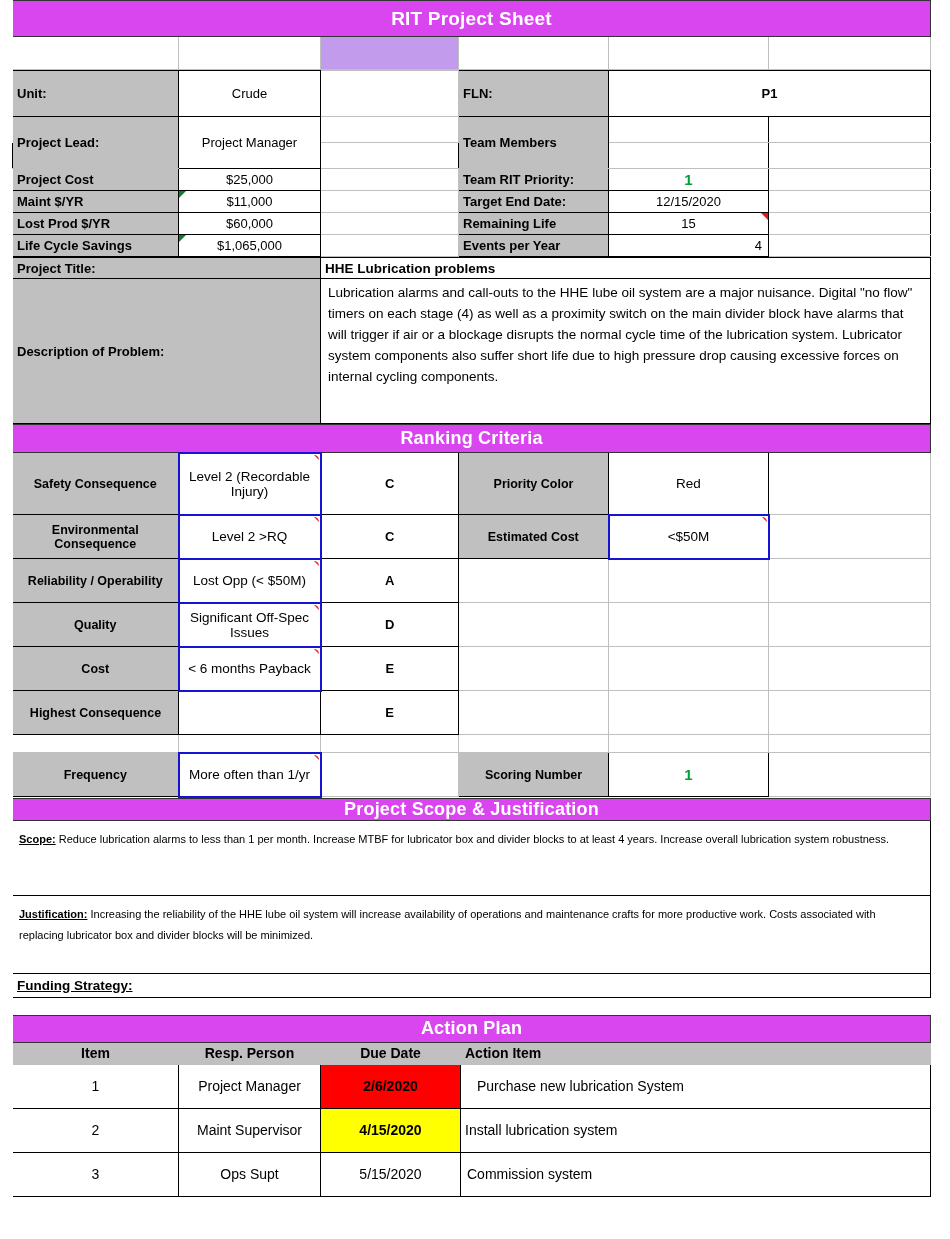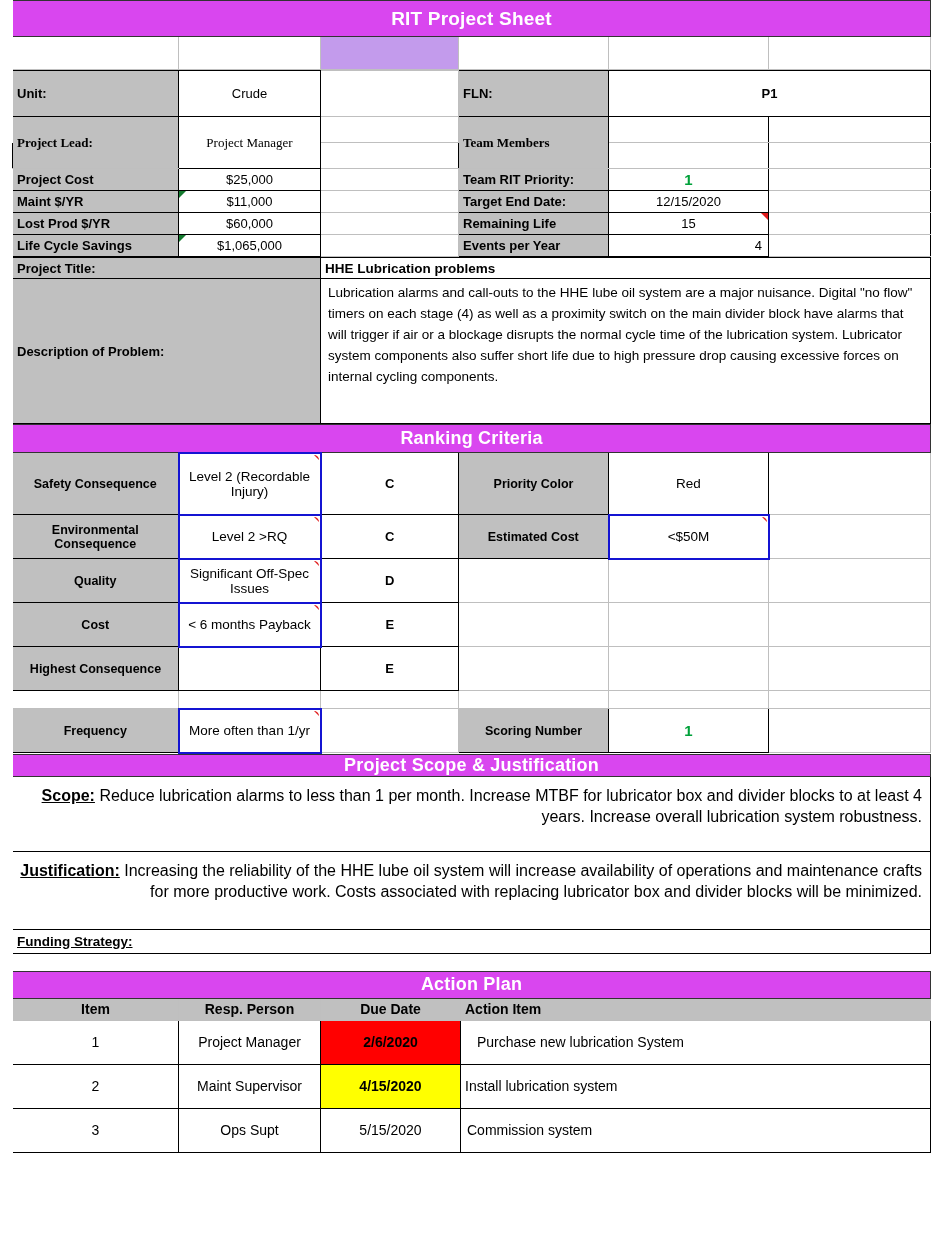--- a/index.html
+++ b/index.html
@@ -11,37 +11,37 @@
      border:1px solid #bfbfbf;overflow:hidden;}
   .blk{background:#d946ef;color:#fff;font-weight:bold;text-align:center;
        font-size:19px;letter-spacing:.2px;border:1px solid #333;}
   .grey{background:#c0c0c0;font-weight:bold;}
   .ctr{text-align:center;}
   .lft{text-align:left;padding-left:4px;margin-top:16px;}
   .rgt{text-align:right;padding-right:6px;}
   .bold{font-weight:bold;}
   .green{color:#00a13a;font-weight:bold;font-size:15px;}
   .bdark{border:1px solid #000;}
-  .btop-d{border-top:1.6px solid #000;font-family:Liberation Serif, serif;}
+  .btop-d{border-top:1.6px solid #000;}
   .blft-d{border-left:1.6px solid #000;}
   .brgt-d{border-right:1.6px solid #000;}
   .noborder{border-color:transparent;}
   
   .bluebox{position:relative;border:2px solid #1414d2 !important;background:#fff;}
   
   .cmt{position:absolute;top:0;right:0;width:0;height:0;
        border-top:7px solid #e01b1b;border-left:7px solid transparent;}
   .cmtg{position:absolute;top:0;left:0;width:0;height:0;
        border-top:7px solid #137a2e;border-right:7px solid transparent;}
   .cell-rel{position:relative;}
   .purple{background:#c39bec;border:1px solid #bfbfbf;}
   .desc{font-size:13.5px;line-height:21px;padding:3px 6px 3px 7px;
         vertical-align:top;text-align:left;}
-  .para{font-size:16px;line-height:21px;padding:8px 8px 8px 6px;
-        vertical-align:top;text-align:right;}
+  .para{font-size:11px;line-height:21px;padding:8px 8px 8px 6px;
+        vertical-align:top;text-align:left;}
   .u{text-decoration:underline;font-weight:bold;}
   .red-c{background:#ff0000;font-weight:bold;}
   .yel-c{background:#ffff00;font-weight:bold;}
   .apt{font-size:14px;}
   .ahdr{background:#c0c0c0;font-weight:bold;font-size:14px;}
   .tt{font-size:13.5px;border-radius:7px;}
 </style>
 </head>
 <body>
 
@@ -241,20 +241,33 @@
       <td class="ctr bdark bold">C</td>
       <td class="grey ctr bdark" style="font-size:12.5px">Estimated Cost</td>
       <td class="ctr bluebox cell-rel tt">
         <span class="cmt"></span>
         <span>&lt;$50M</span>
       </td>
       <td></td>
       <td class="noborder"></td>
     </tr>
 
+    <tr style="height:44px">
+      <td class="noborder"></td>
+      <td class="grey ctr bdark" style="font-size:12.5px">Reliability / Operability</td>
+      <td class="ctr bluebox cell-rel tt">
+        <span class="cmt"></span>
+        <span>Lost Opp (&lt; $50M)</span>
+      </td>
+      <td class="ctr bdark bold">A</td>
+      <td></td>
+      <td></td>
+      <td></td>
+      <td class="noborder"></td>
+    </tr>
 
     <tr style="height:44px">
       <td class="noborder"></td>
       <td class="grey ctr bdark" style="font-size:12.5px">Quality</td>
       <td class="ctr bluebox cell-rel tt">
         <span class="cmt"></span>
         <span>Significant Off-Spec Issues</span>
       </td>
       <td class="ctr bdark bold">D</td>
       <td></td>

